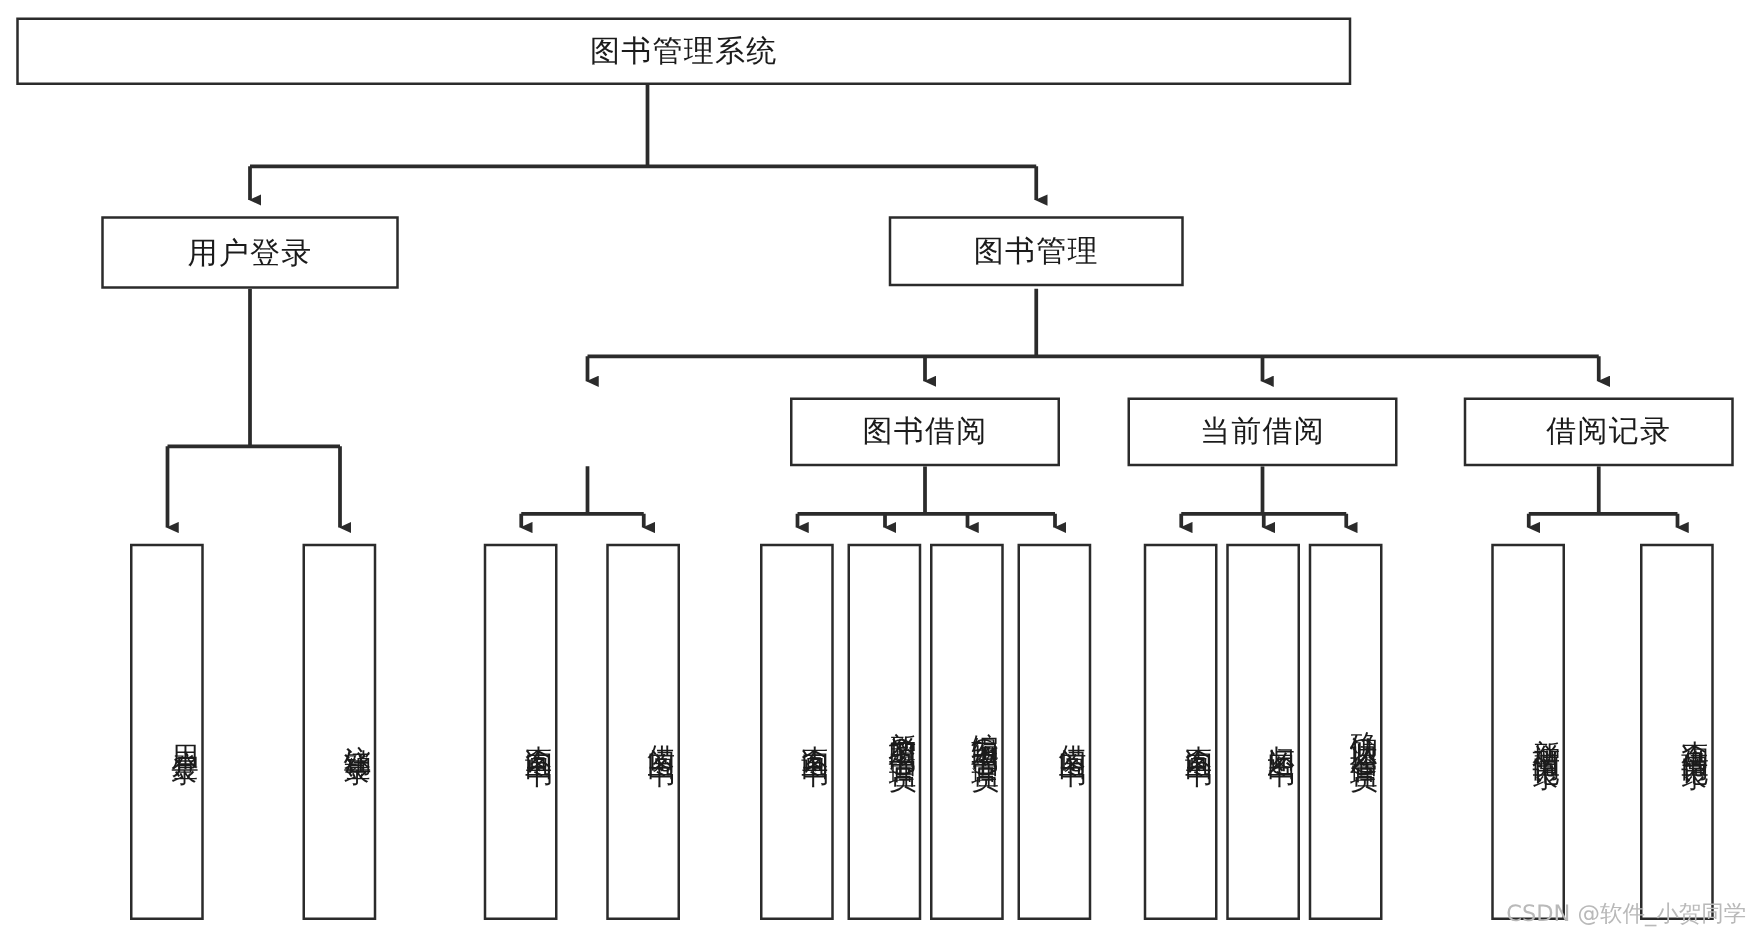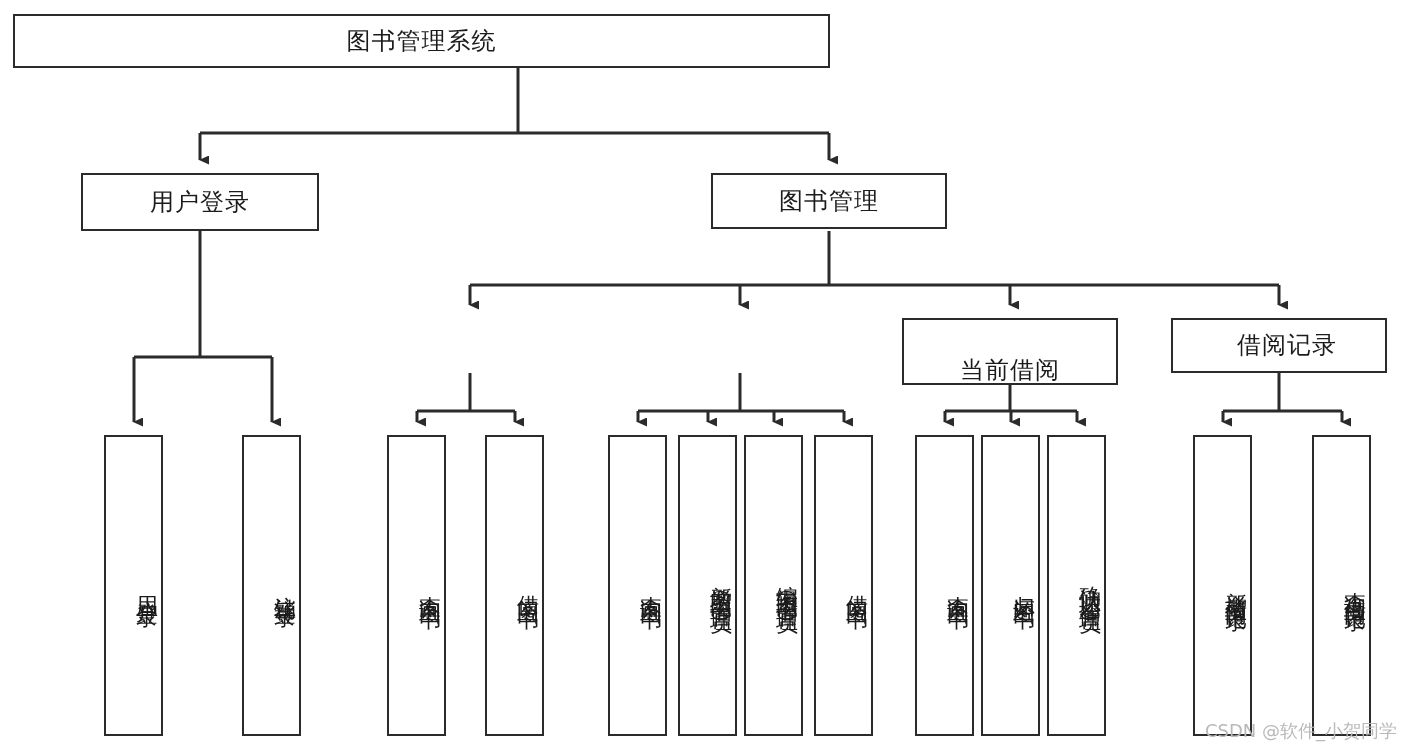--- a/index.html
+++ b/index.html
@@ -105,32 +105,35 @@
         <path d="M945 411 L945 422" marker-end="url(#arrowhead)"></path>
         <path d="M1011 411 L1011 422" marker-end="url(#arrowhead)"></path>
         <path d="M1077 411 L1077 422" marker-end="url(#arrowhead)"></path>
         <path d="M1279 373 L1279 411"></path>
         <path d="M1223 411 L1342 411"></path>
         <path d="M1223 411 L1223 422" marker-end="url(#arrowhead)"></path>
         <path d="M1342 411 L1342 422" marker-end="url(#arrowhead)"></path>
       </g>
   </svg>
 
-  <div class="node horiz" style="left: 13px; top: 14px; width: 817px; height: 54px;">
+  <div class="node horiz" style="left: 13px; top: 14px; width: 1068px; height: 54px;">
       <span>图书管理系统</span>
     </div>
 
   <div class="node horiz" style="left: 81px; top: 173px; width: 238px; height: 58px;">
       <span>用户登录</span>
     </div>
   <div class="node horiz" style="left: 711px; top: 173px; width: 236px; height: 56px;">
       <span>图书管理</span>
     </div>
 
-  <div class="node horiz" style="left: 902px; top: 318px; width: 216px; height: 67px; align-items: flex-end;">
+  <div class="node horiz" style="left: 632px; top: 318px; width: 216px; height: 55px;">
+      <span>图书借阅</span>
+    </div>
+  <div class="node horiz" style="left: 902px; top: 318px; width: 216px; height: 55px;">
       <span>当前借阅</span>
     </div>
   <div class="node horiz" style="left: 1171px; top: 318px; width: 216px; height: 55px; padding-left: 16px;">
       <span>借阅记录</span>
     </div>
 
   <div class="node vert" style="left: 104px; top: 435px; width: 59px; height: 301px;">
       <span class="vlabel">用户登录</span>
     </div>
   <div class="node vert" style="left: 242px; top: 435px; width: 59px; height: 301px;">

